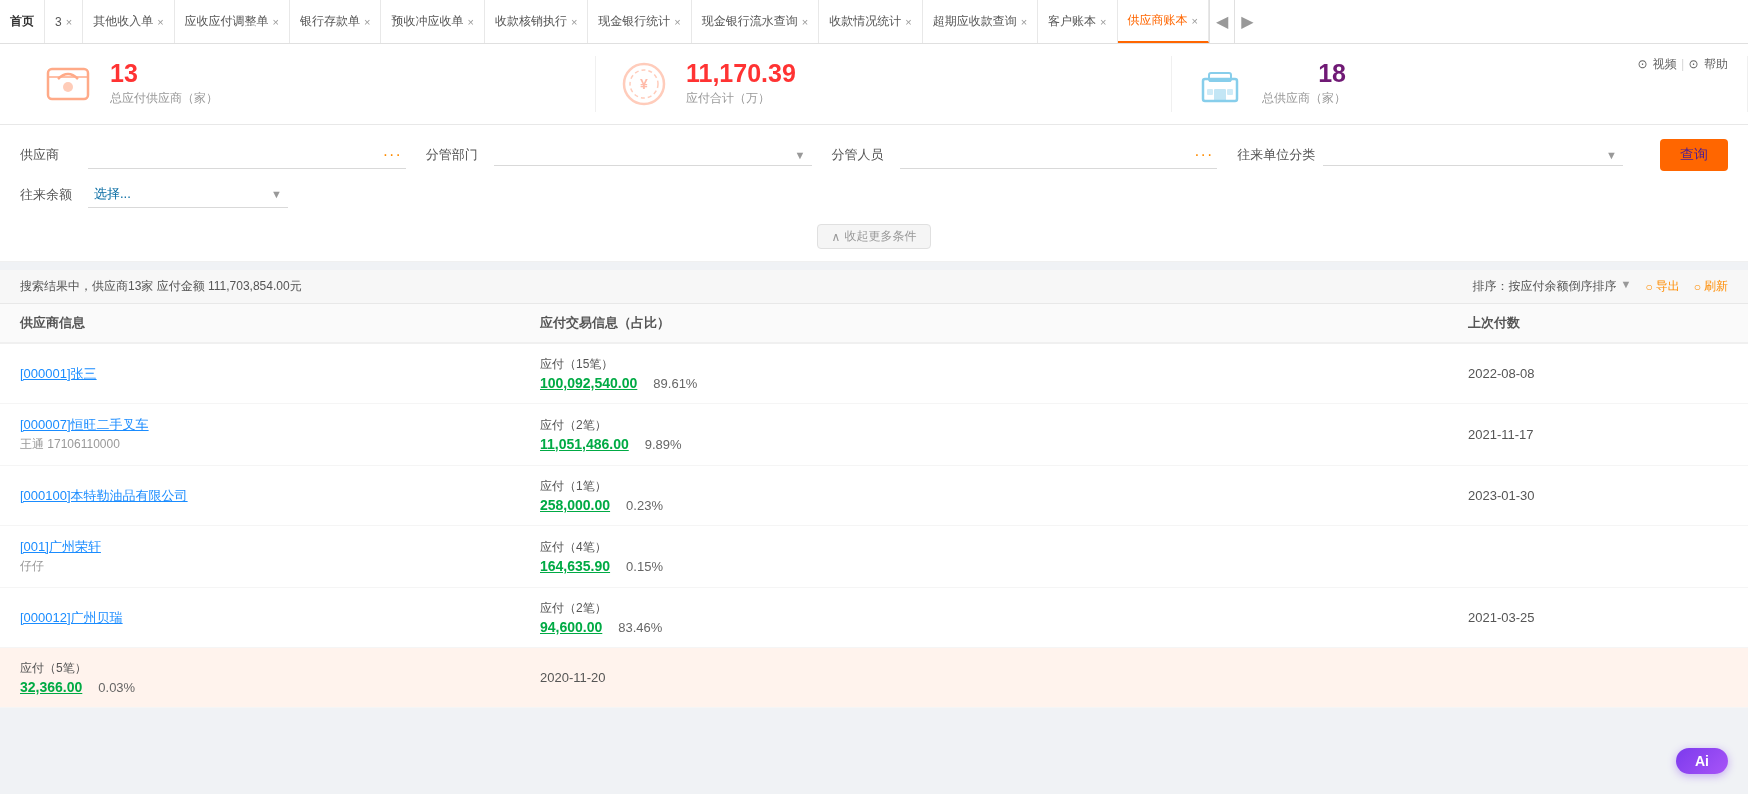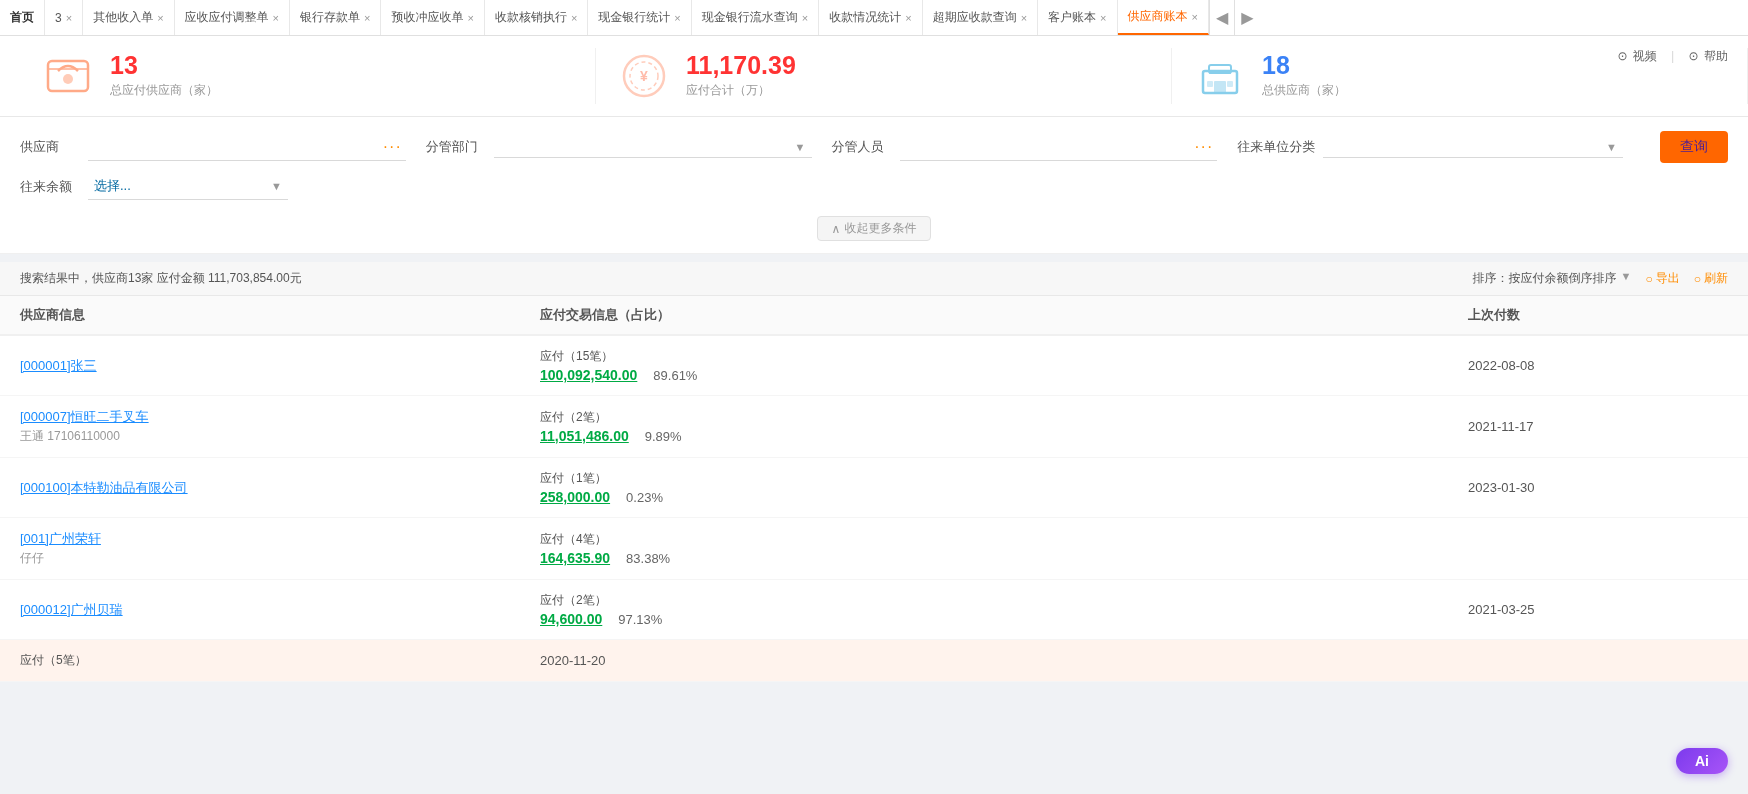--- a/index.html
+++ b/index.html
@@ -4,21 +4,21 @@
   <style>
     * { box-sizing: border-box; margin: 0; padding: 0; }
     body { font-family: 'Microsoft YaHei', Arial, sans-serif; font-size: 13px; background: #f0f2f5; color: #333; }
 
     
     .top-nav {
       display: flex;
       align-items: center;
       background: #fff;
       border-bottom: 1px solid #e0e0e0;
-      height: 36px;
+      height: 44px;
       overflow: hidden;
     }
     .nav-tab {
       display: flex;
       align-items: center;
       padding: 0 10px;
       height: 100%;
       white-space: nowrap;
       cursor: pointer;
       font-size: 12px;
@@ -67,21 +67,20 @@
     }
     .stat-icon svg { width: 50px; height: 50px; }
     .stat-info { display: flex; flex-direction: column; }
     .stat-number { font-size: 25px; font-weight: bold; color: #ff3333; line-height: 1; }
     .stat-label { font-size: 12px; color: #999; margin-top: 4px; }
     .top-right-links {
       position: absolute;
       right: 20px;
       top: 12px;
       display: flex;
-      gap: 10px;
       font-size: 12px;
       color: #666;
     }
     .top-right-links span { cursor: pointer; }
 
     
     .filter-area {
       background: #fff;
       padding: 14px 20px 10px;
       margin-bottom: 8px;
@@ -354,21 +353,21 @@
       <svg viewBox="0 0 50 50" xmlns="http://www.w3.org/2000/svg">
         <rect x="8" y="20" width="34" height="22" rx="2" fill="none" stroke="#87ceeb" stroke-width="2.5"></rect>
         <rect x="14" y="14" width="22" height="8" rx="2" fill="none" stroke="#87ceeb" stroke-width="2"></rect>
         <rect x="19" y="30" width="12" height="12" rx="1" fill="#87ceeb" opacity="0.5"></rect>
         <rect x="12" y="30" width="6" height="6" rx="1" fill="#87ceeb" opacity="0.4"></rect>
         <rect x="32" y="30" width="6" height="6" rx="1" fill="#87ceeb" opacity="0.4"></rect>
         <line x1="14" y1="22" x2="36" y2="22" stroke="#87ceeb" stroke-width="1.5"></line>
       </svg>
     </div>
     <div class="stat-info">
-      <span class="stat-number" style="color:#3b82f6;">18</span>
+      <span class="stat-number" style="color:#701a75;text-align:right;">18</span>
       <span class="stat-label">总供应商（家）</span>
     </div>
   </div>
 
   <div class="top-right-links">
     <span>
       <span style="margin-right:2px;">⊙</span>
       <span>视频</span>
     </span>
     <span class="divider-v">｜</span>
@@ -507,43 +506,47 @@
 
   <div class="table-row">
     <div>
       <div><span class="supplier-link">[001]广州荣轩</span></div>
       <div class="supplier-sub">仔仔</div>
     </div>
     <div class="tx-info">
       <span class="tx-label">应付（4笔）</span>
       <div class="tx-row">
         <span class="tx-amount">164,635.90</span>
-        <span class="tx-percent">83.38%</span>
+        <span class="tx-percent">0.15%</span>
       </div>
     </div>
     <div class="last-pay"></div>
   </div>
 
   <div class="table-row">
     <div>
       <div><span class="supplier-link">[000012]广州贝瑞</span></div>
     </div>
     <div class="tx-info">
       <span class="tx-label">应付（2笔）</span>
       <div class="tx-row">
         <span class="tx-amount">94,600.00</span>
-        <span class="tx-percent">97.13%</span>
+        <span class="tx-percent">83.46%</span>
       </div>
     </div>
     <div class="last-pay">2021-03-25</div>
   </div>
 
   <div class="table-row highlighted">
     <div class="tx-info">
       <span class="tx-label">应付（5笔）</span>
+      <div class="tx-row">
+        <span class="tx-amount">32,366.00</span>
+        <span class="tx-percent">0.03%</span>
+      </div>
     </div>
     <div class="last-pay">2020-11-20</div>
   </div>
 </div>
 
 <div class="ai-badge">
   <span>Ai</span>
 </div>
 
 </body></html>

